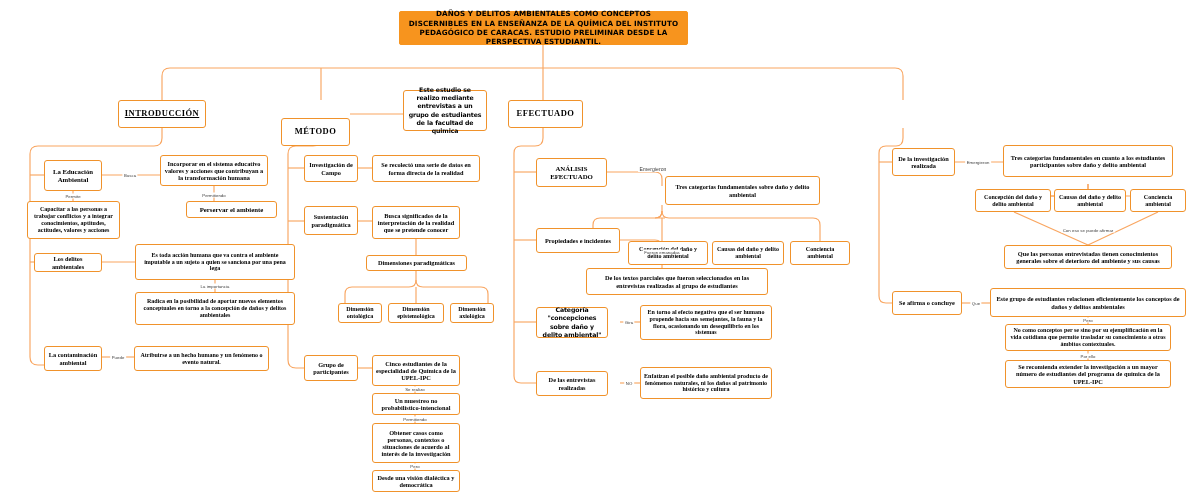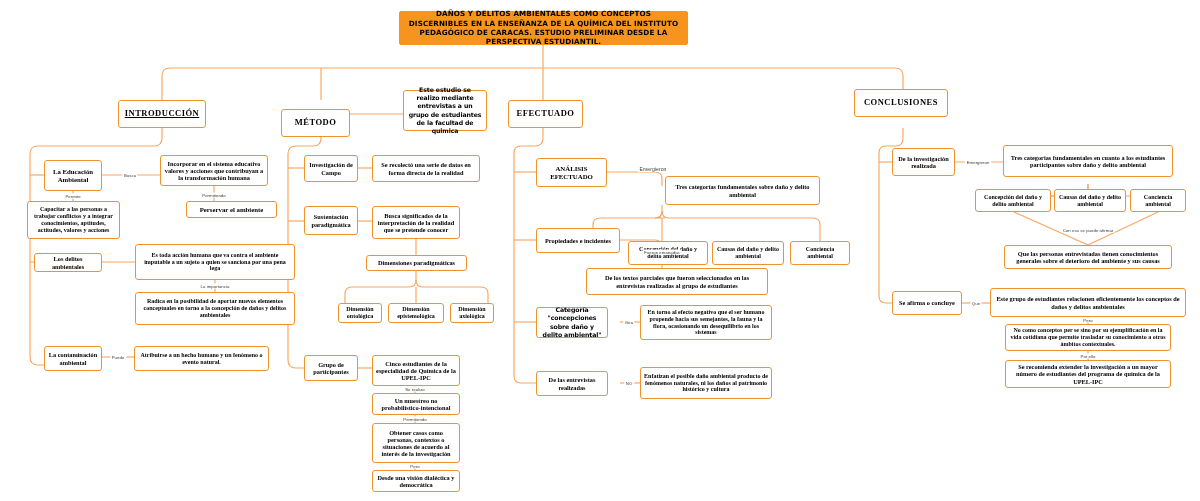--- a/index.html
+++ b/index.html
@@ -165,23 +165,22 @@
     <line x1="962" y1="303" x2="990" y2="303"></line>
 
     <path d="M1088,317 L1088,324"></path>
 
     <path d="M1088,351 L1088,360"></path>
   </svg>
 
   <div class="title-banner" style="left:399px;top:11px;width:289px;height:34px;">DAÑOS Y DELITOS AMBIENTALES COMO CONCEPTOS DISCERNIBLES EN LA ENSEÑANZA DE LA QUÍMICA DEL INSTITUTO PEDAGÓGICO DE CARACAS. ESTUDIO PRELIMINAR DESDE LA PERSPECTIVA ESTUDIANTIL.</div>
 
   <div class="node hdr" style="left:118px;top:100px;width:88px;height:28px;text-decoration:underline;">INTRODUCCIÓN</div>
-  <div class="node hdr" style="left:281px;top:109px;width:69px;height:28px;">MÉTODO</div>
+  <div class="node hdr" style="left:281px;top:118px;width:69px;height:28px;">MÉTODO</div>
   <div class="node hdr" style="left:508px;top:100px;width:75px;height:28px;">EFECTUADO</div>
-  <div class="node hdr" style="left:854px;top:89px;width:94px;height:28px;">CONCLUSIONES</div>
 
   <div class="node f68" style="left:44px;top:160px;width:58px;height:31px;">La Educación Ambiental</div>
   <div class="node f63" style="left:160px;top:155px;width:108px;height:31px;">Incorporar en el sistema educativo valores y acciones que contribuyan a la transformación humana</div>
   <div class="node f68" style="left:186px;top:201px;width:91px;height:17px;">Perservar el ambiente</div>
   <div class="node f60" style="left:27px;top:201px;width:93px;height:38px;">Capacitar a las personas a trabajar conflictos y a integrar conocimientos, aptitudes, actitudes, valores y acciones</div>
 
   <div class="node f63" style="left:34px;top:253px;width:68px;height:19px;">Los delitos ambientales</div>
   <div class="node f60" style="left:135px;top:244px;width:160px;height:36px;">Es toda acción humana que va contra el ambiente imputable a un sujeto a quien se sanciona por una pena lega</div>
   <div class="node f60" style="left:135px;top:292px;width:160px;height:33px;">Radica en la posibilidad de aportar nuevos elementos conceptuales en torno a la concepción de daños y delitos ambientales</div>
 

